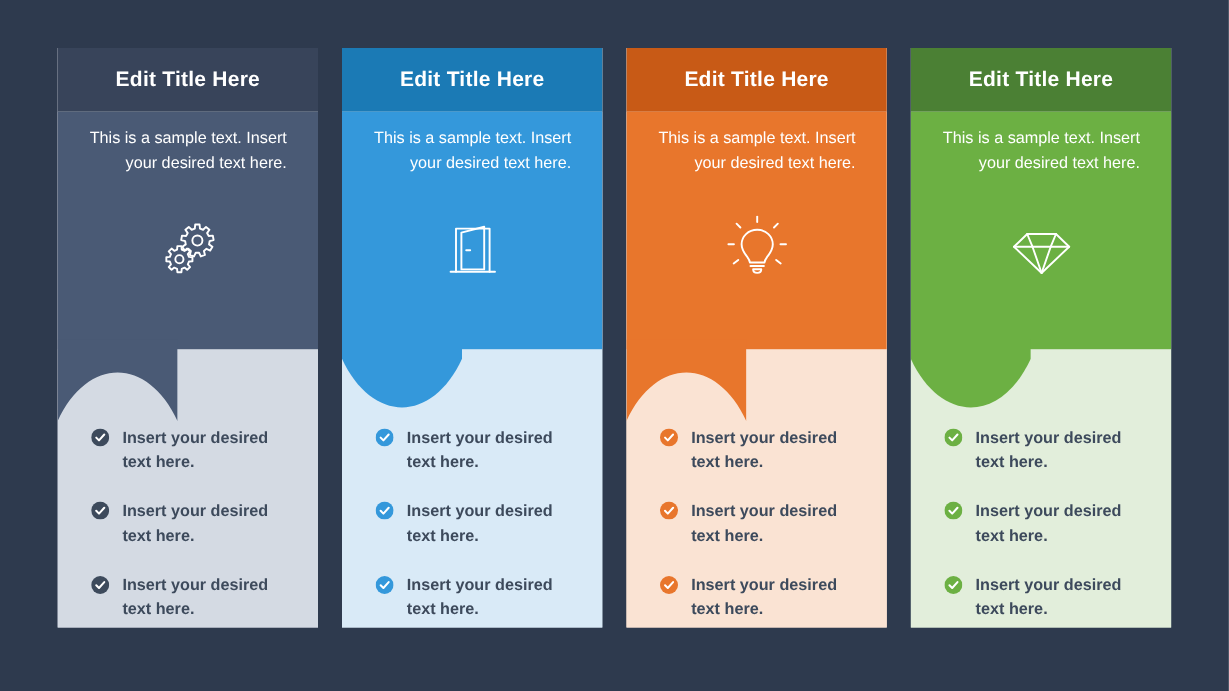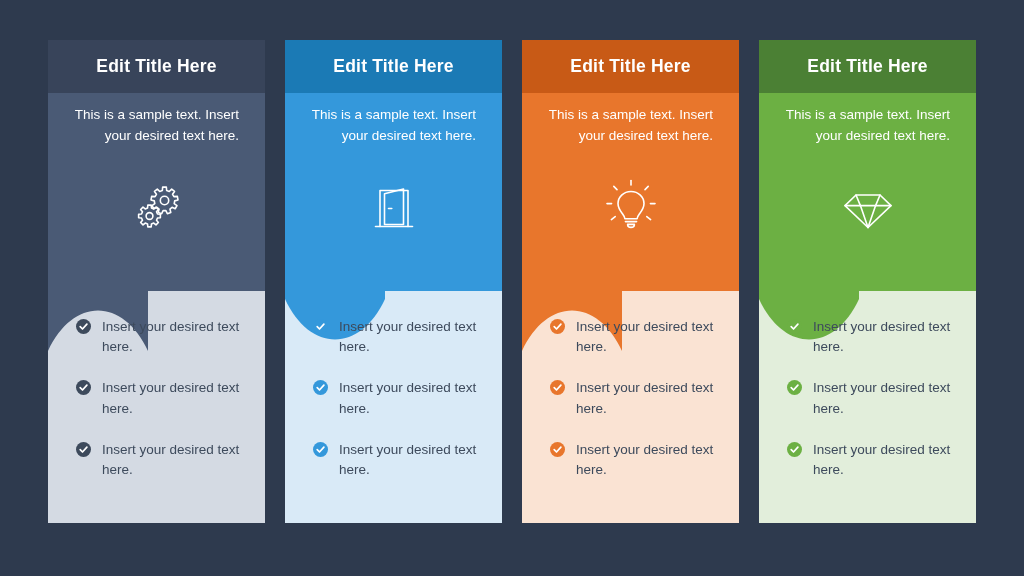--- a/index.html
+++ b/index.html
@@ -117,23 +117,24 @@
     justify-content: center;
   }
   .icon-holder svg {
     display: block;
   }
 
   
   .bullets {
     position: relative;
     z-index: 3;
-    margin-top: 72px;
+    margin-top: 110px;
     padding: 0 18px 0 28px;
     box-sizing: border-box;
+    font-weight: bold;
   }
   .bullet-row {
     display: flex;
     align-items: flex-start;
     margin-bottom: 21px;
   }
   .bullet-row:last-child {
     margin-bottom: 0;
   }
   .bullet-icon {

